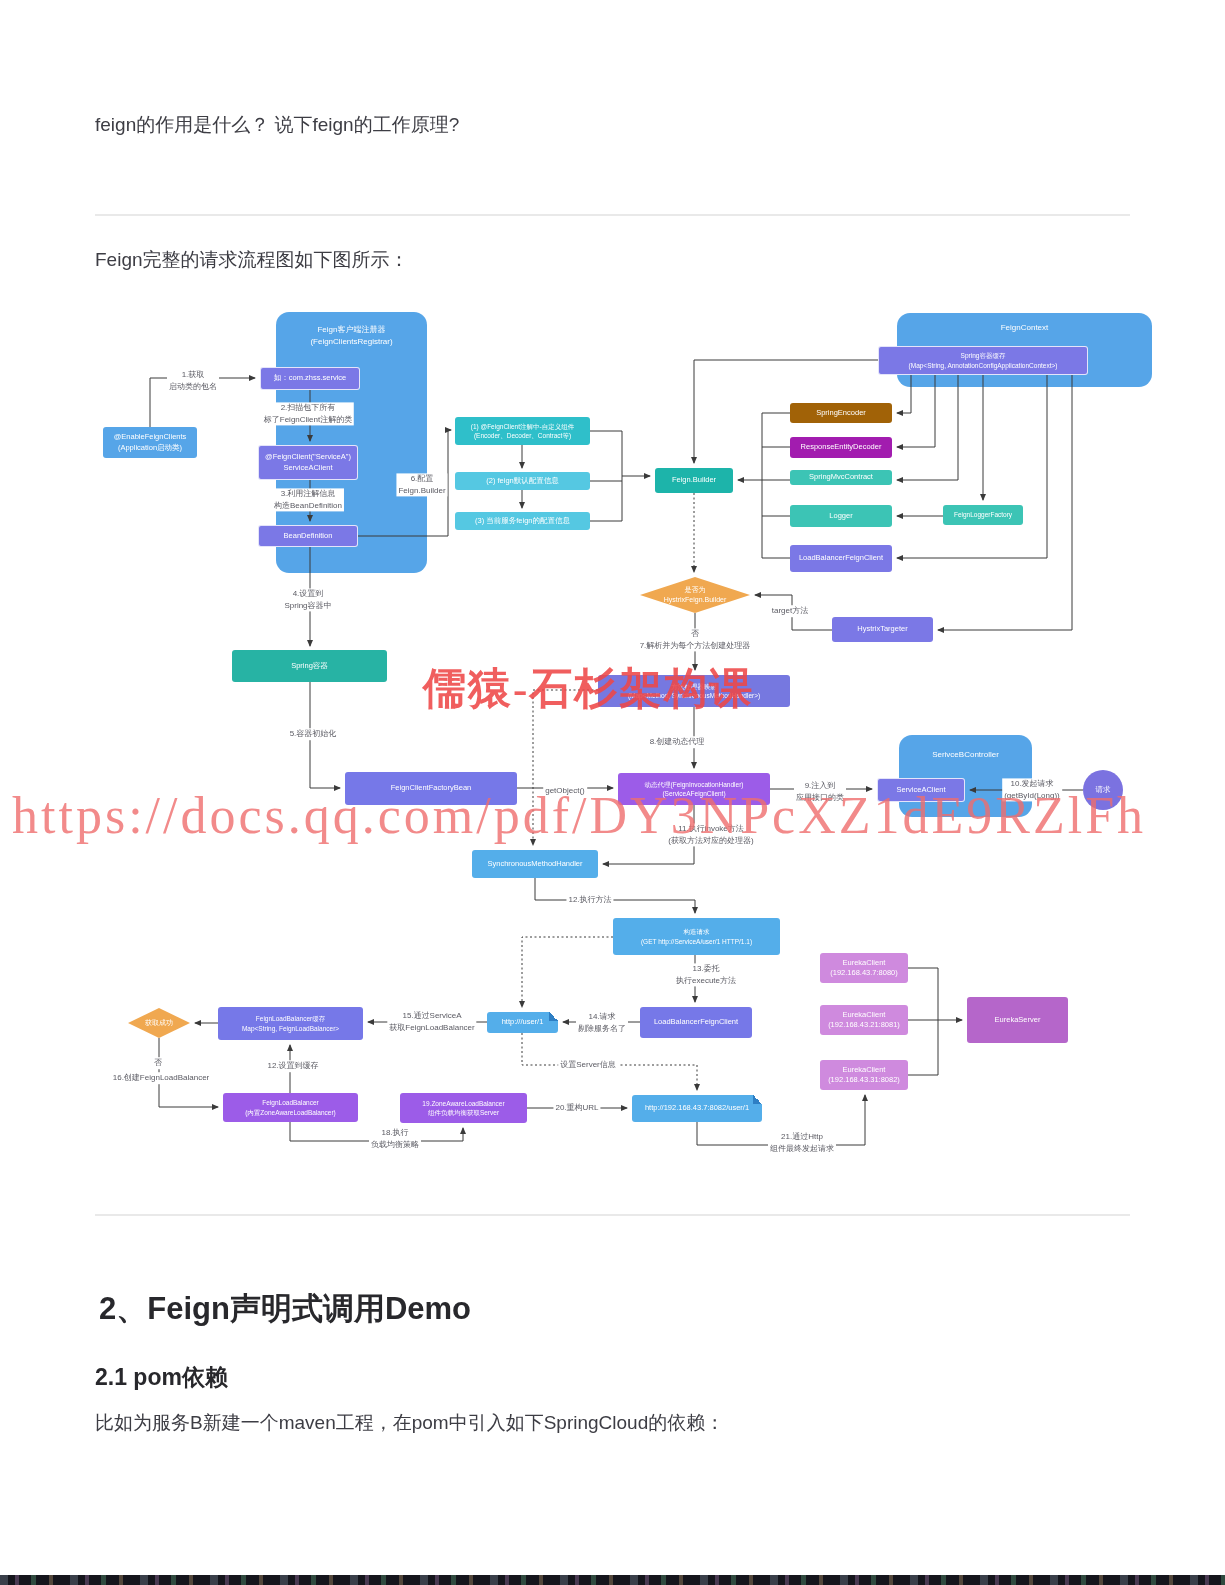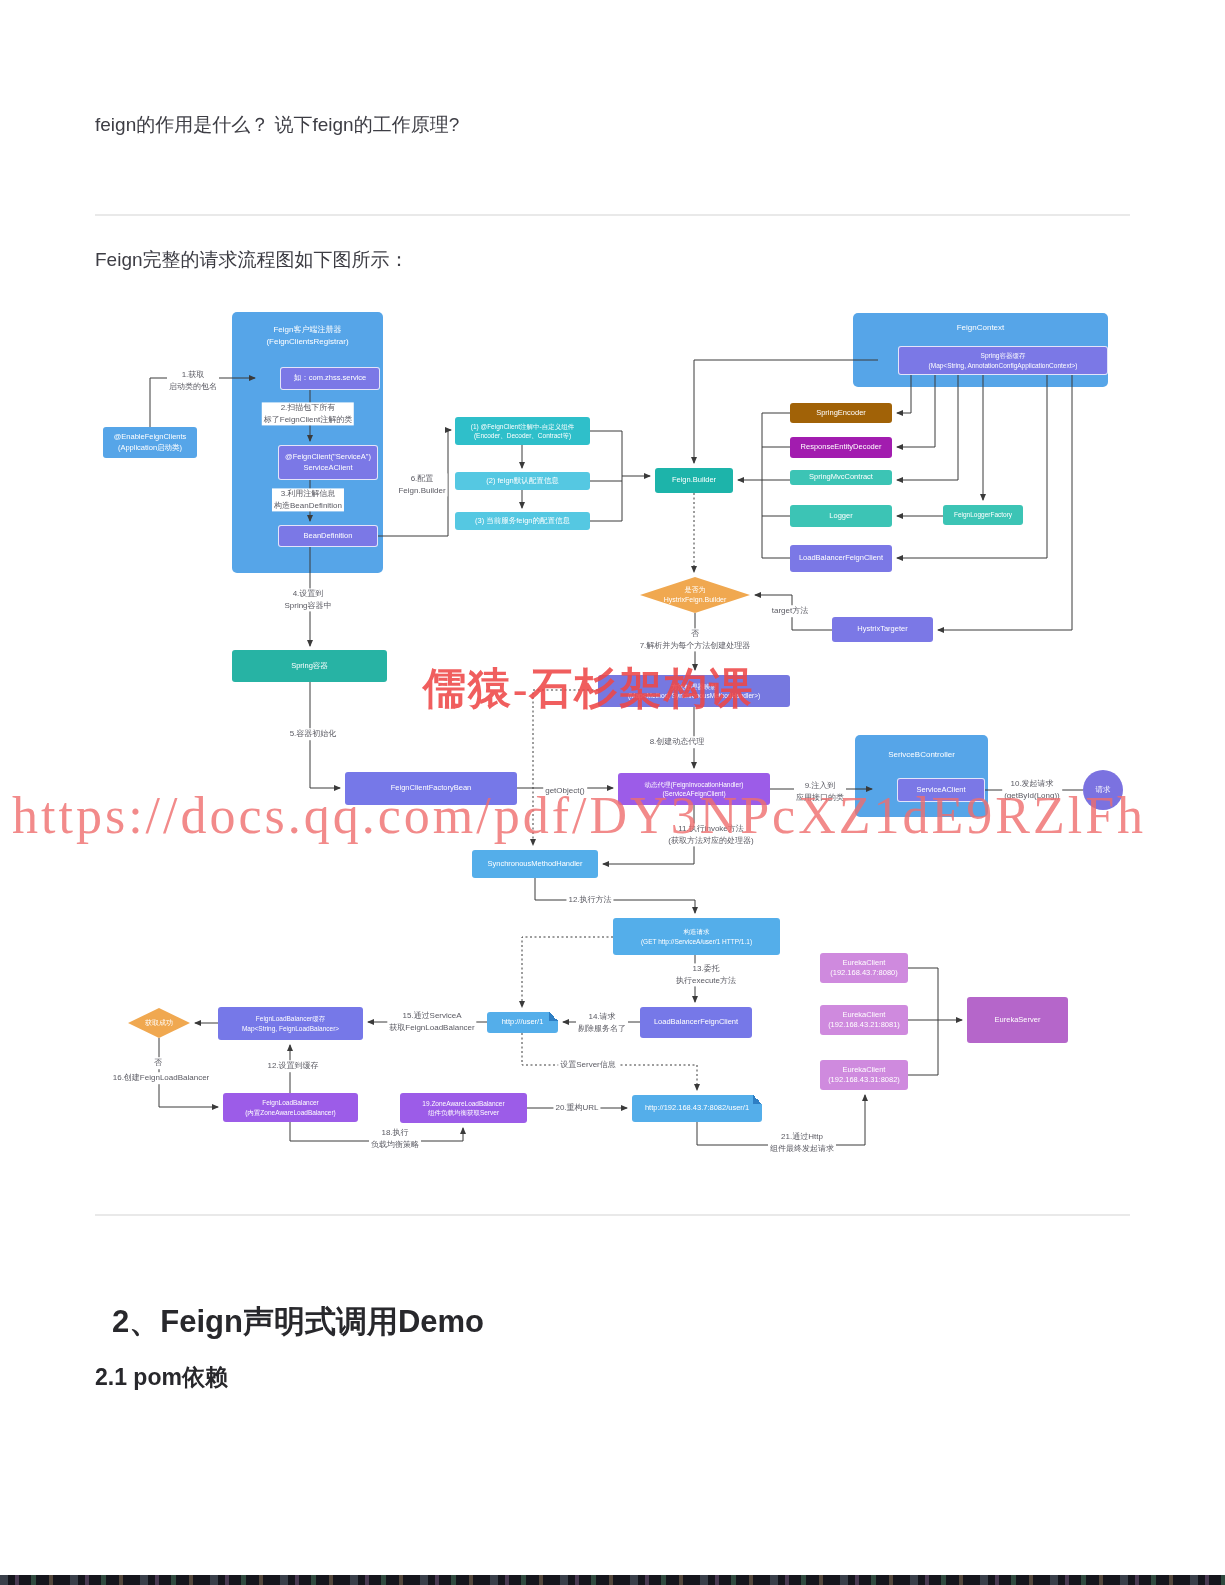--- a/index.html
+++ b/index.html
@@ -10,27 +10,27 @@
   .divider{position:absolute;left:95px;width:1035px;height:2px;background:#e9e9e9;}
   .h2{position:absolute;left:95px;top:1284px;font-size:31px;font-weight:bold;color:#28282c;}
   .h3{position:absolute;left:95px;top:1362px;font-size:23px;font-weight:bold;color:#28282c;}
   .para{position:absolute;left:95px;top:1410px;font-size:19px;color:#3d3d44;}
   .codebar{position:absolute;left:0;top:1575px;width:1225px;height:10px;background:#15151c;
     background-image:repeating-linear-gradient(90deg,#3a3f4a 0 8px,#15151c 8px 15px,#4a3a52 15px 19px,#15151c 19px 31px,#2f4a3f 31px 36px,#15151c 36px 49px,#52463a 49px 53px,#15151c 53px 70px);}
 
   
   #diagram{position:absolute;left:95px;top:300px;width:1040px;height:875px;}
   #connectors{position:absolute;left:0;top:0;z-index:2;}
-  .container{position:absolute;border-radius:5px;z-index:1;}
+  .container{position:absolute;border-radius:13px;z-index:1;margin-left:44px;}
   .ctitle{position:absolute;width:100%;text-align:center;color:#fff;font-size:8px;line-height:1.5;white-space:pre-line;}
   .node{position:absolute;z-index:3;display:flex;align-items:center;justify-content:center;
         text-align:center;color:#fff;border-radius:3px;white-space:pre-line;line-height:1.4;
         font-size:7.5px;box-sizing:border-box;padding:1px 2px;}
   .xs{font-size:6.5px;}
-  .bordered{border:1px solid rgba(255,255,255,.8);margin-left:20px;}
+  .bordered{border:1px solid rgba(255,255,255,.8);}
   .diamond{clip-path:polygon(50% 0,100% 50%,50% 100%,0 50%);border-radius:0;font-size:7px;}
   .circle{border-radius:50%;}
   .doc::after{content:"";position:absolute;top:0;right:0;width:9px;height:9px;
         background:linear-gradient(225deg,#ffffff 0%,#ffffff 50%,#2e7fc4 50%,#2e7fc4 100%);}
   .slabel{position:absolute;z-index:4;transform:translate(-50%,-50%);background:#ffffff;
         color:#5a5a62;font-size:8px;line-height:1.45;text-align:center;white-space:pre-line;padding:0 2px;}
 
   
   .wm-brand{position:absolute;left:423px;top:660px;z-index:9;font-family:"Liberation Serif",serif;
         font-size:43px;font-weight:600;color:#ee4848;opacity:.88;letter-spacing:2px;white-space:nowrap;}
@@ -213,16 +213,17 @@
 组件最终发起请求</div>
     <div class="slabel" style="left:695px;top:311px">target方法</div>
     <div class="slabel" style="left:493px;top:765px">设置Server信息</div>
     <div class="slabel" style="left:470px;top:491px">getObject()</div>
   </div>
 
   <div class="wm-brand">儒猿-石杉架构课</div>
   <div class="wm-url">https://docs.qq.com/pdf/DY3NPcXZ1dE9RZlFh</div>
 
   <div class="divider" style="top:1214px"></div>
-  <h2 class="h2" style="margin:17px">2、Feign声明式调用Demo</h2>
+  <h2 class="h2" style="margin:4px">2、Feign声明式调用Demo</h2>
   <h3 class="h3" style="margin:0">2.1 pom依赖</h3>
+  <div class="para">比如为服务B新建一个maven工程，在pom中引入如下SpringCloud的依赖：</div>
   <div class="codebar"></div>
 </div>
 
 </body></html>

